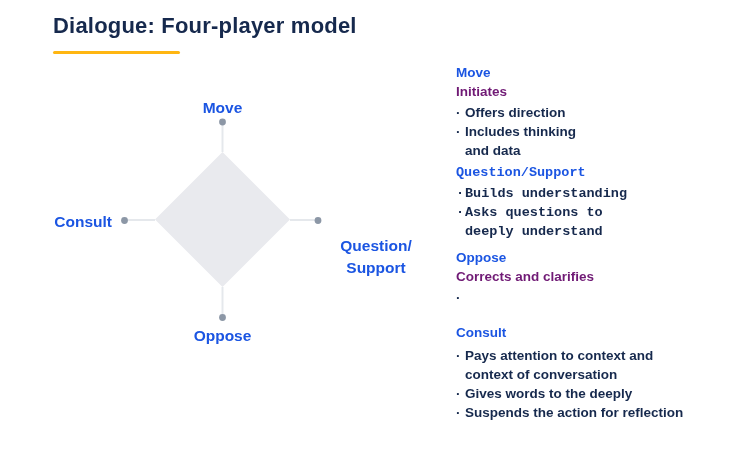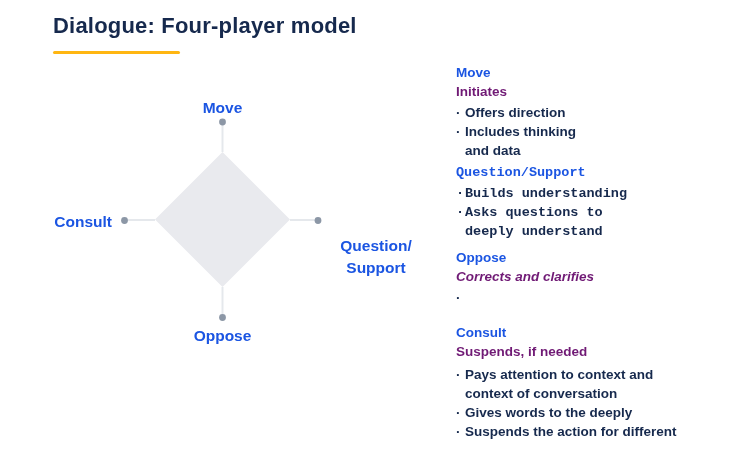--- a/index.html
+++ b/index.html
@@ -57,21 +57,21 @@
     line-height: 19px;
     font-weight: bold;
   }
   .sec-0 { top: 63px; }
   .sec-1 { top: 163px; font-family: Liberation Mono, monospace; }
   .sec-2 { top: 248px; }
   .sec-3 { top: 323px; }
 
   .sec-head { color: #1B55E2; }
   .sec-sub  { color: #701a75; }
-  .sec-sub.italic { font-style: italic; }
+  .sec-sub.italic { }
 
   .bullets { margin-top: 2px; color: #16294D; }
   .sec-3 .bullets { margin-top: 4px; }
   .bullet { display: flex; }
   .bullet .marker { flex: 0 0 9px; width: 9px; }
   .bullet .btext { white-space: pre-line; }
 </style>
 </head>
 <body>
 
@@ -135,31 +135,30 @@
     <div class="sec-sub italic">Corrects and clarifies</div>
     <div class="bullets">
       <div class="bullet">
         <span class="marker">·</span>
       </div>
     </div>
   </div>
 
   <div class="legend-section sec-3">
     <div class="sec-head">Consult</div>
-    <div class="sec-sub">Suspends, if needed</div>
     <div class="bullets">
       <div class="bullet">
         <span class="marker">·</span>
         <span class="btext">Pays attention to context and
 context of conversation</span>
       </div>
       <div class="bullet">
         <span class="marker">·</span>
         <span class="btext">Gives words to the deeply</span>
       </div>
       <div class="bullet">
         <span class="marker">·</span>
-        <span class="btext">Suspends the action for different</span>
+        <span class="btext">Suspends the action for reflection</span>
       </div>
     </div>
   </div>
 
 </div>
 
 </body></html>

